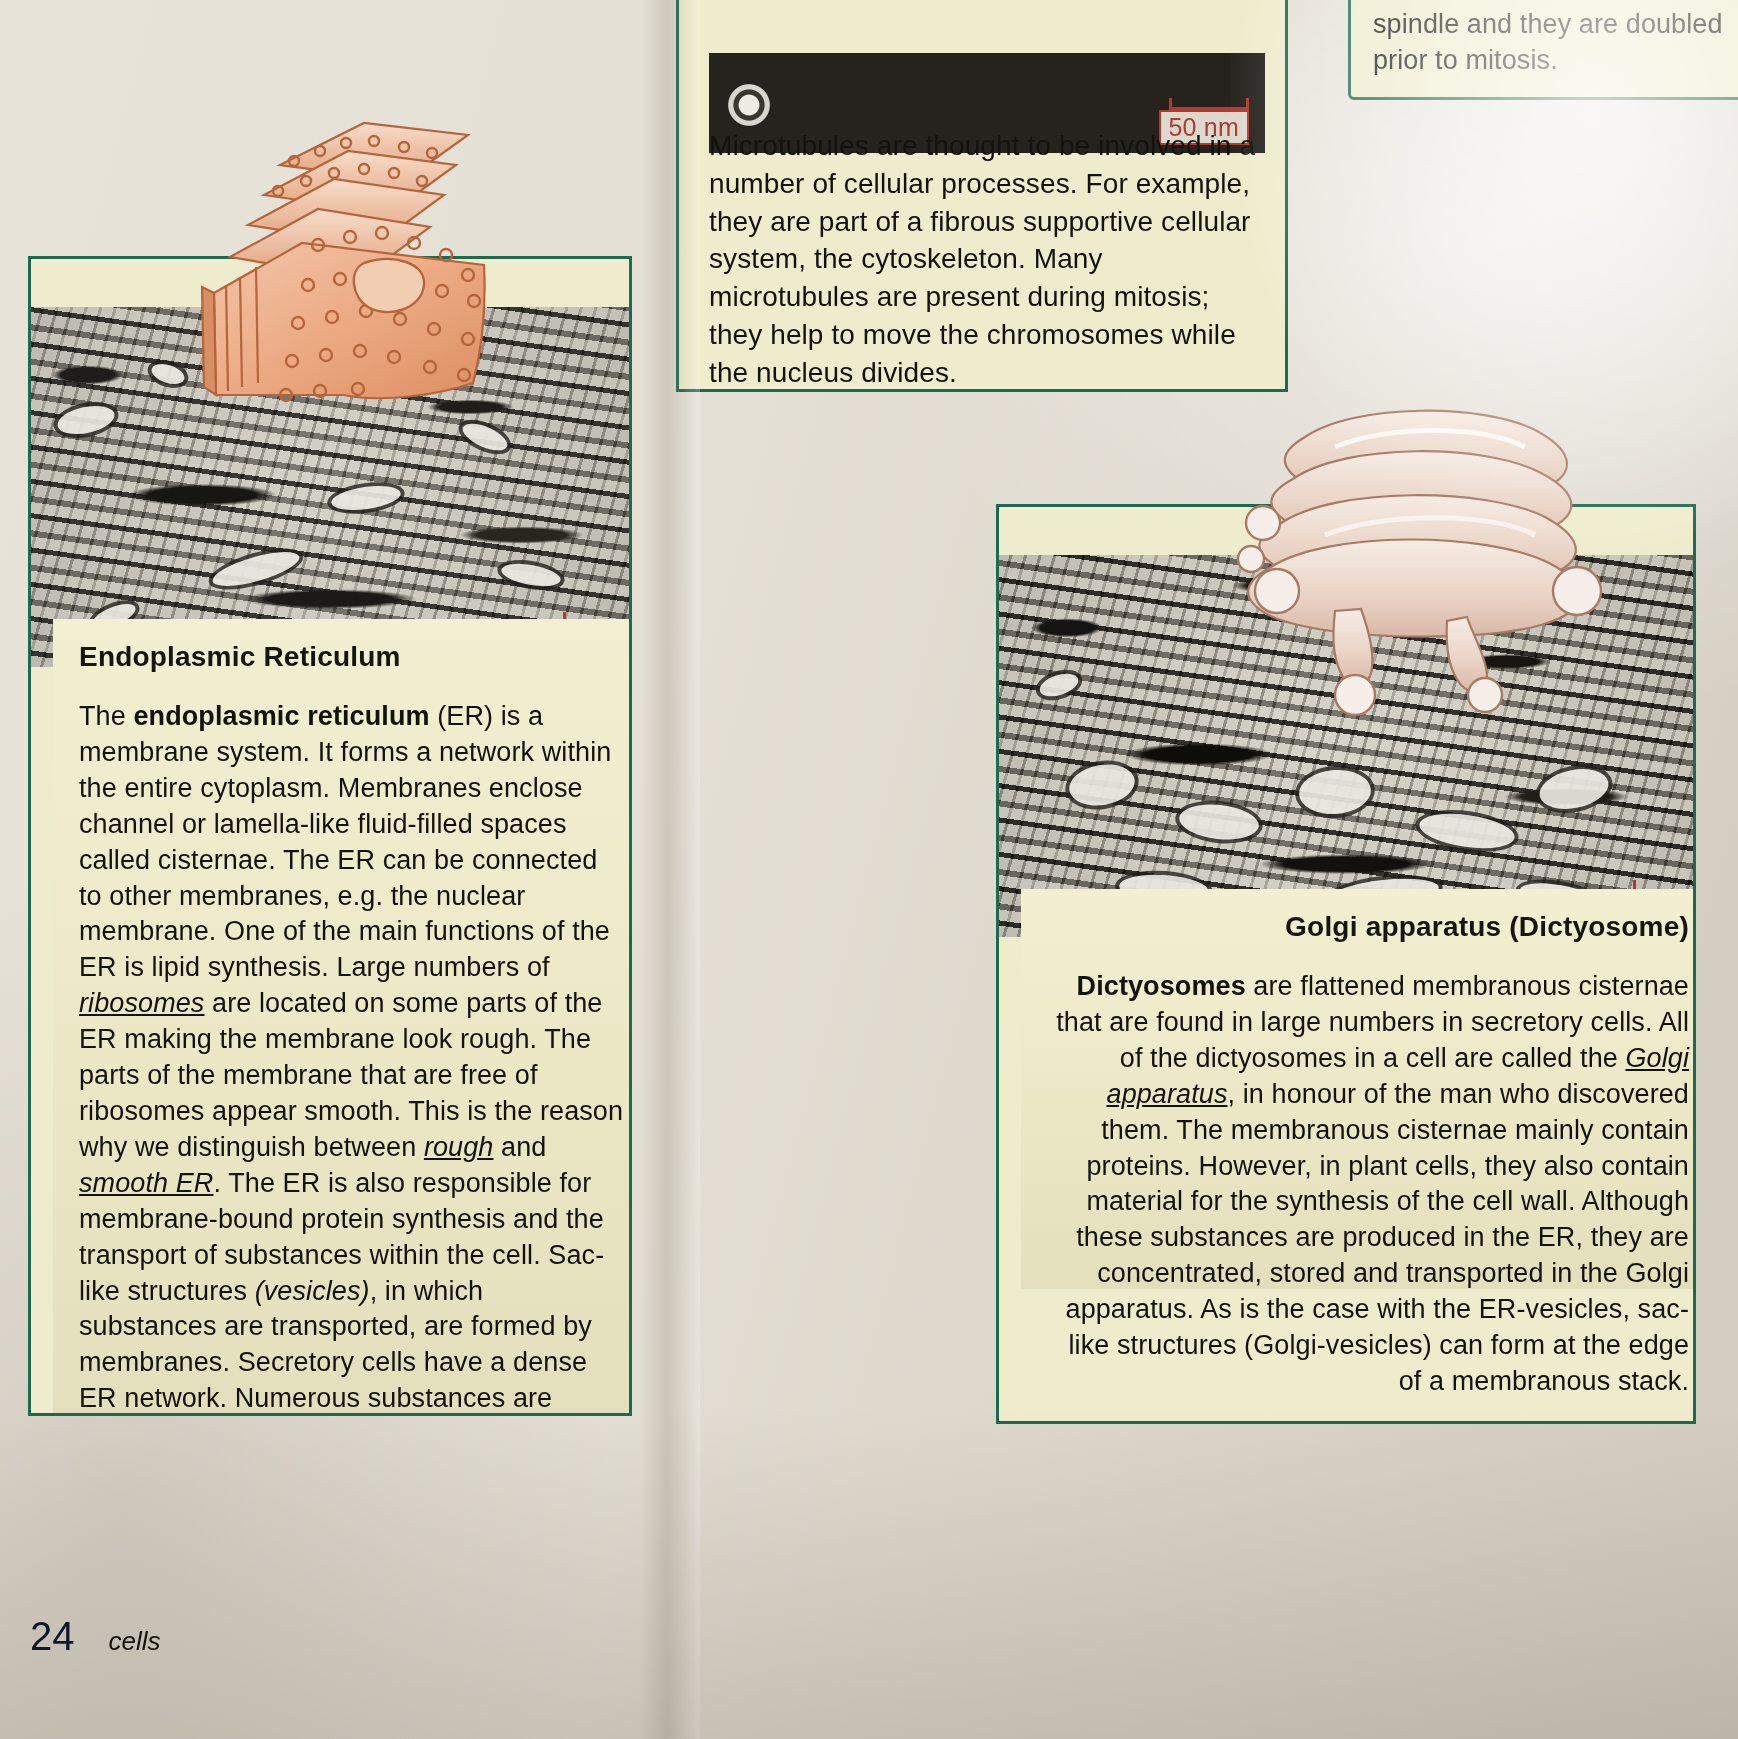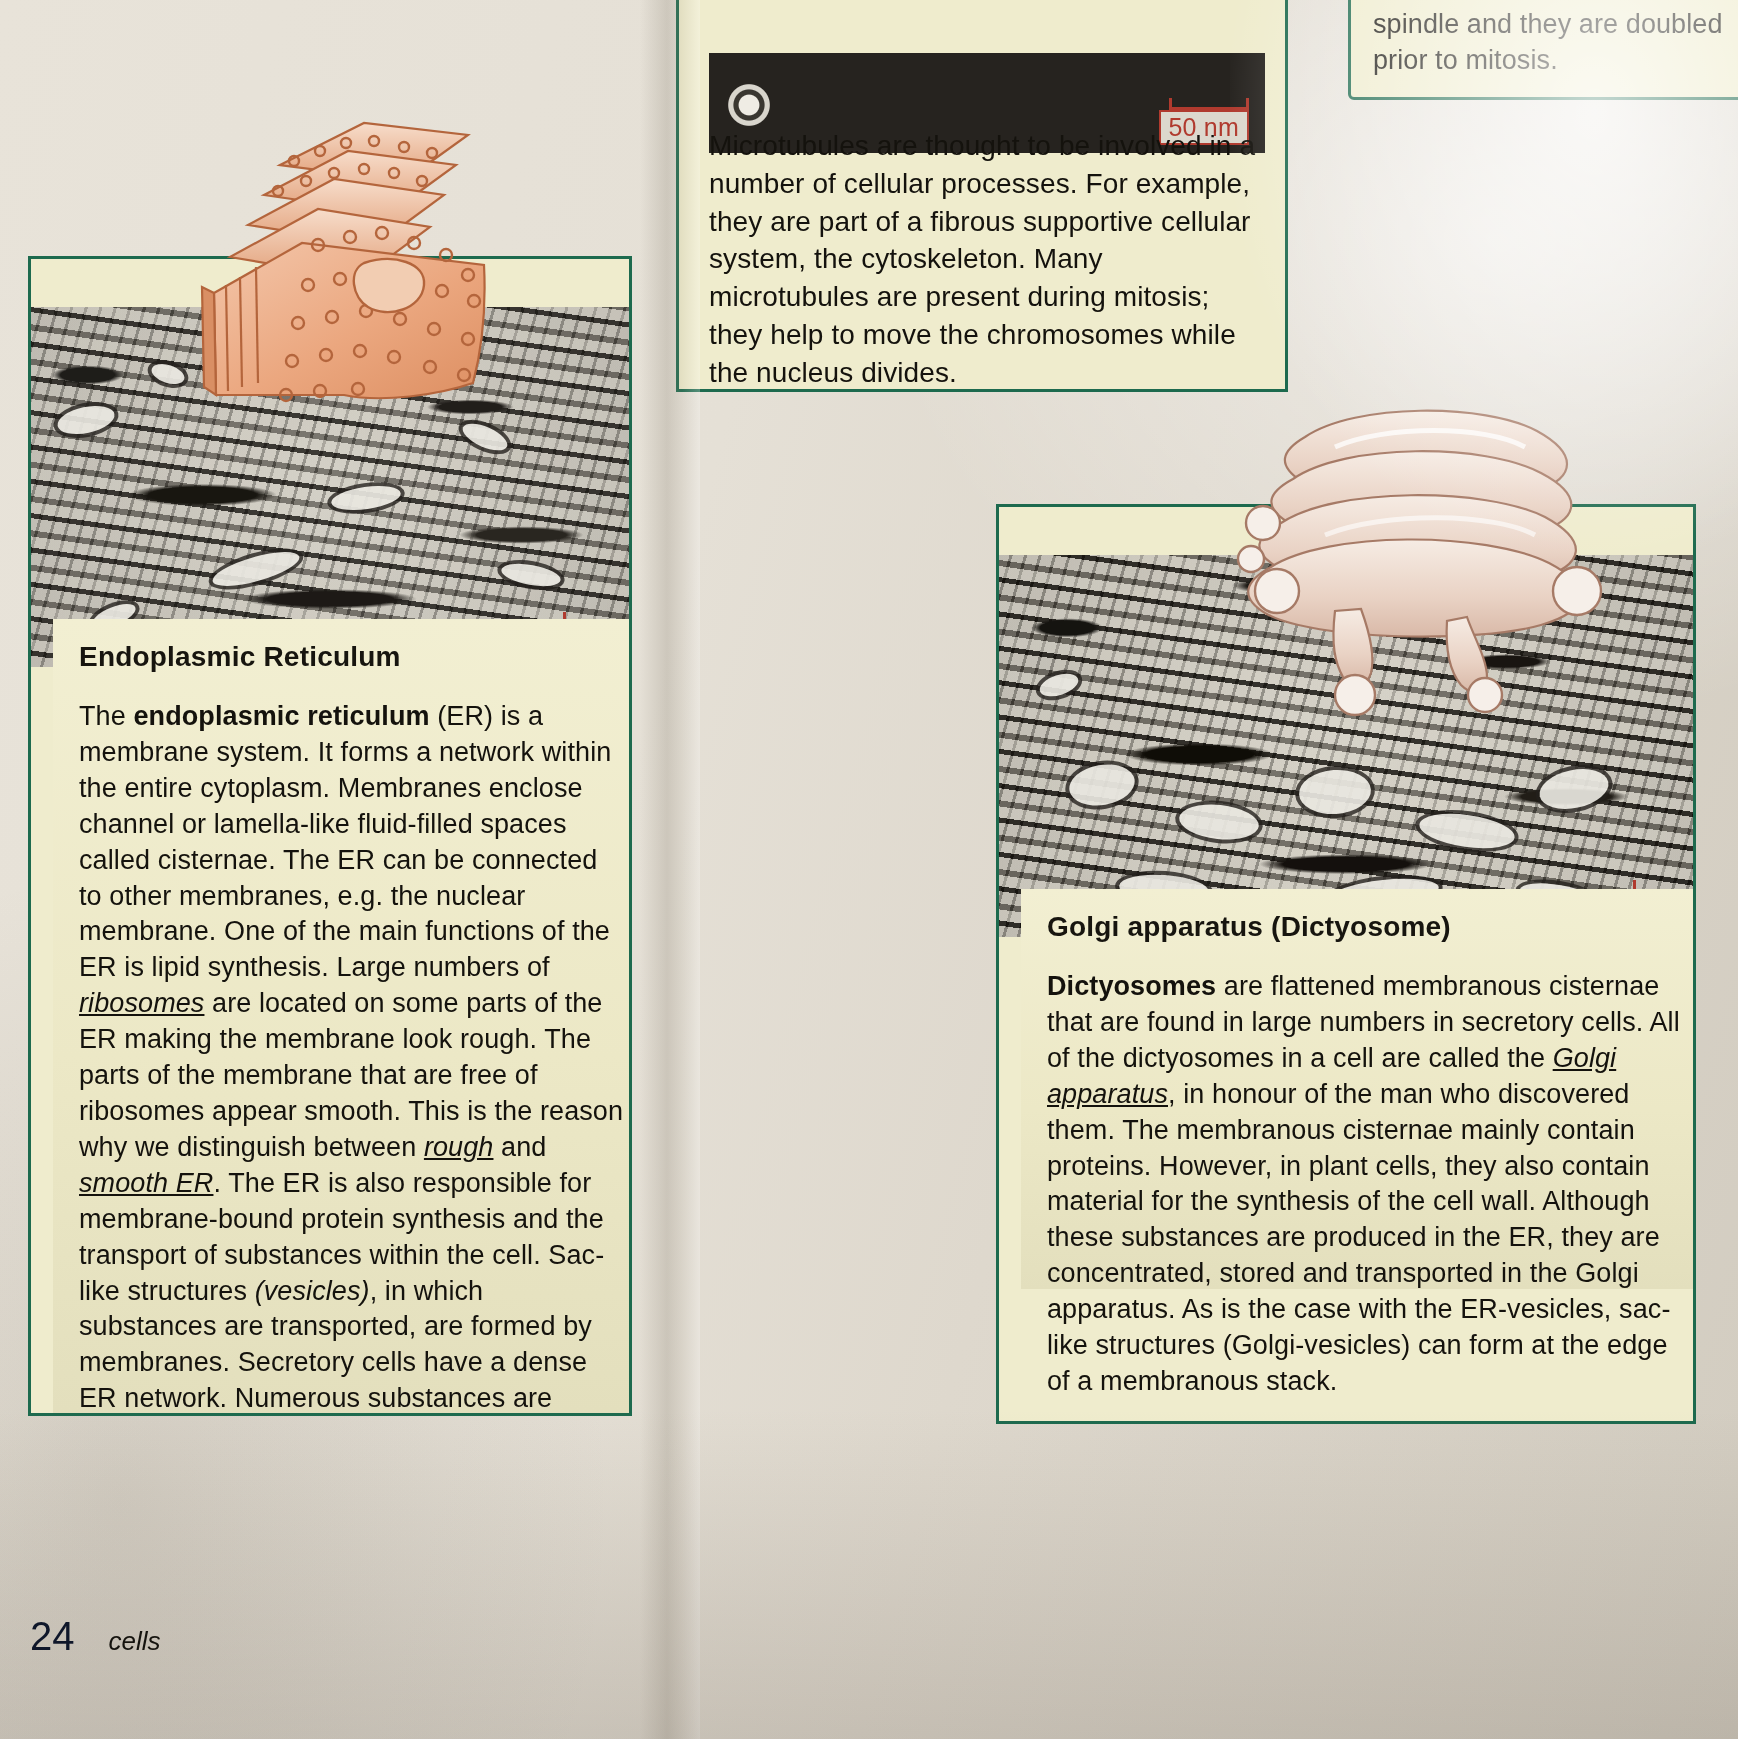--- a/index.html
+++ b/index.html
@@ -289,21 +289,21 @@
       <i style="left:120px; top:320px; width:90px; height:28px; transform:rotate(4deg);"></i>
       <i style="left:330px; top:325px; width:110px;height:26px; transform:rotate(-6deg);"></i>
       <i style="left:520px; top:330px; width:80px; height:24px; transform:rotate(10deg);"></i>
       <i style="left:40px;  top:120px; width:40px; height:20px; transform:rotate(-18deg);"></i>
     </div>
     <div class="scalebar" style="right:-28px; bottom:12px;">
       <span>100 nm</span>
     </div>
   </div>
 
-  <div class="caption-box" style="position:absolute; left:0; top:382px; width:694px; height:400px;">
+  <div class="caption-box" style="position:absolute; left:0; top:382px; width:694px; height:400px;text-align:right;">
     <h2 class="sec-title">Golgi apparatus (Dictyosome)</h2>
     <p class="body"><b>Dictyosomes</b><span> are flattened membranous cisternae that are found in large numbers in secretory cells. All of the dictyosomes in a cell are called the </span><i class="ital">Golgi apparatus</i><span>, in honour of the man who discovered them. The membranous cisternae mainly contain proteins. However, in plant cells, they also contain material for the synthesis of the cell wall. Although these substances are produced in the ER, they are concentrated, stored and transported in the Golgi apparatus. As is the case with the ER-vesicles, sac-like structures (Golgi-vesicles) can form at the edge of a membranous stack.</span></p>
   </div>
 </div>
 
 <div id="golgi-art">
   <svg width="420" height="330" viewBox="0 0 420 330" xmlns="http://www.w3.org/2000/svg">
     <defs>
       <linearGradient id="gface" x1="0" y1="0" x2="0" y2="1">
         <stop offset="0%" stop-color="#f6ece4"></stop>

